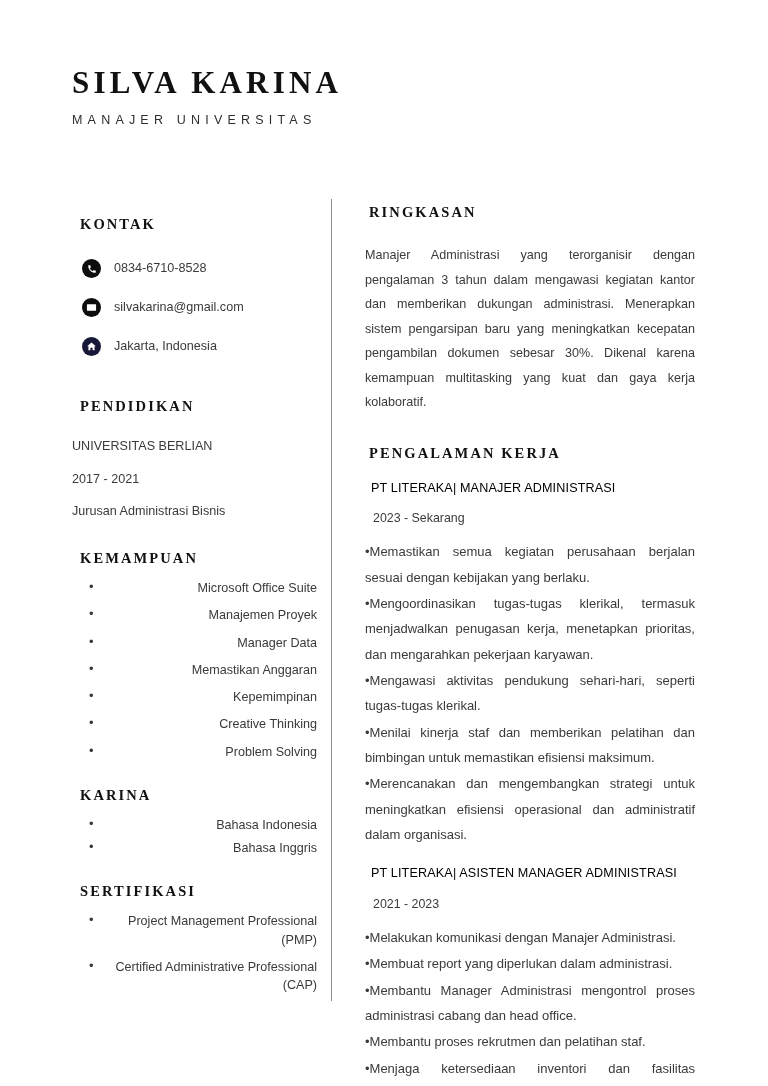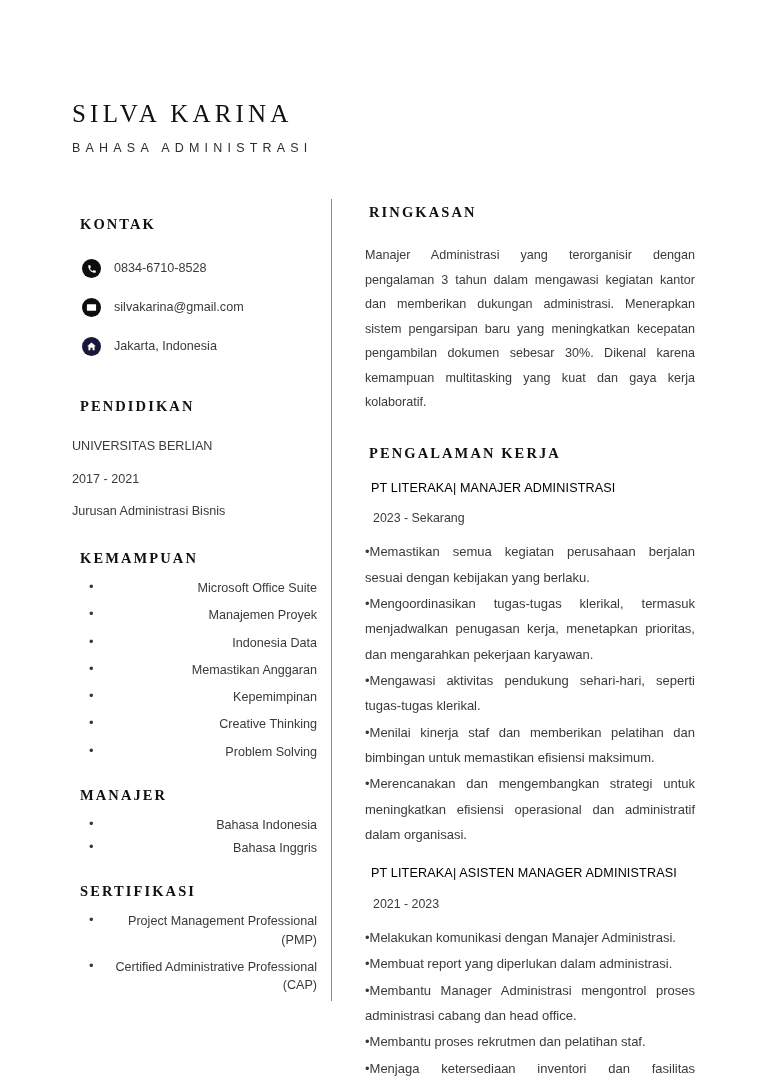--- a/index.html
+++ b/index.html
@@ -19,27 +19,26 @@
 
   
   .header {
     position: absolute;
     left: 72px;
     top: 66px;
     width: 620px;
   }
   .name {
     font-family: "Liberation Serif", serif;
-    font-weight: normal;
-    font-size: 25px;
+    font-weight: bold;
+    font-size: 31px;
     letter-spacing: 4.2px;
     color: #111111;
     line-height: 1.1;
     white-space: nowrap;
-    margin-top: 34px;
   }
   .job-subtitle {
     margin-top: 13px;
     font-family: "Liberation Sans", sans-serif;
     font-size: 12.5px;
     letter-spacing: 5.2px;
     color: #2e2e2e;
     white-space: nowrap;
   }
 
@@ -175,21 +174,21 @@
     margin-bottom: 1px;
   }
 </style>
 </head>
 <body>
 
 <div class="page">
 
   <div class="header">
     <div class="name">SILVA KARINA</div>
-    <div class="job-subtitle">BAHASA ADMINISTRASI</div>
+    <div class="job-subtitle">MANAJER UNIVERSITAS</div>
   </div>
 
   <div class="divider"></div>
 
   <div class="col-left">
 
     <div>
       <div class="sec-head left-head">KONTAK</div>
       <div class="contact-list">
 
@@ -230,30 +229,30 @@
         <div class="edu-line">2017 - 2021</div>
         <div class="edu-line">Jurusan Administrasi Bisnis</div>
       </div>
     </div>
 
     <div class="gap-kemampuan">
       <div class="sec-head left-head">KEMAMPUAN</div>
       <ul class="blist">
         <li>Microsoft Office Suite</li>
         <li>Manajemen Proyek</li>
-        <li>Indonesia Data</li>
+        <li>Manager Data</li>
         <li>Memastikan Anggaran</li>
         <li>Kepemimpinan</li>
         <li>Creative Thinking</li>
         <li>Problem Solving</li>
       </ul>
     </div>
 
     <div class="gap-bahasa">
-      <div class="sec-head left-head">MANAJER</div>
+      <div class="sec-head left-head">KARINA</div>
       <ul class="blist tight">
         <li>Bahasa Indonesia</li>
         <li>Bahasa Inggris</li>
       </ul>
     </div>
 
     <div class="gap-sertifikasi">
       <div class="sec-head left-head">SERTIFIKASI</div>
       <ul class="blist">
         <li>Project Management Professional (PMP)</li>

